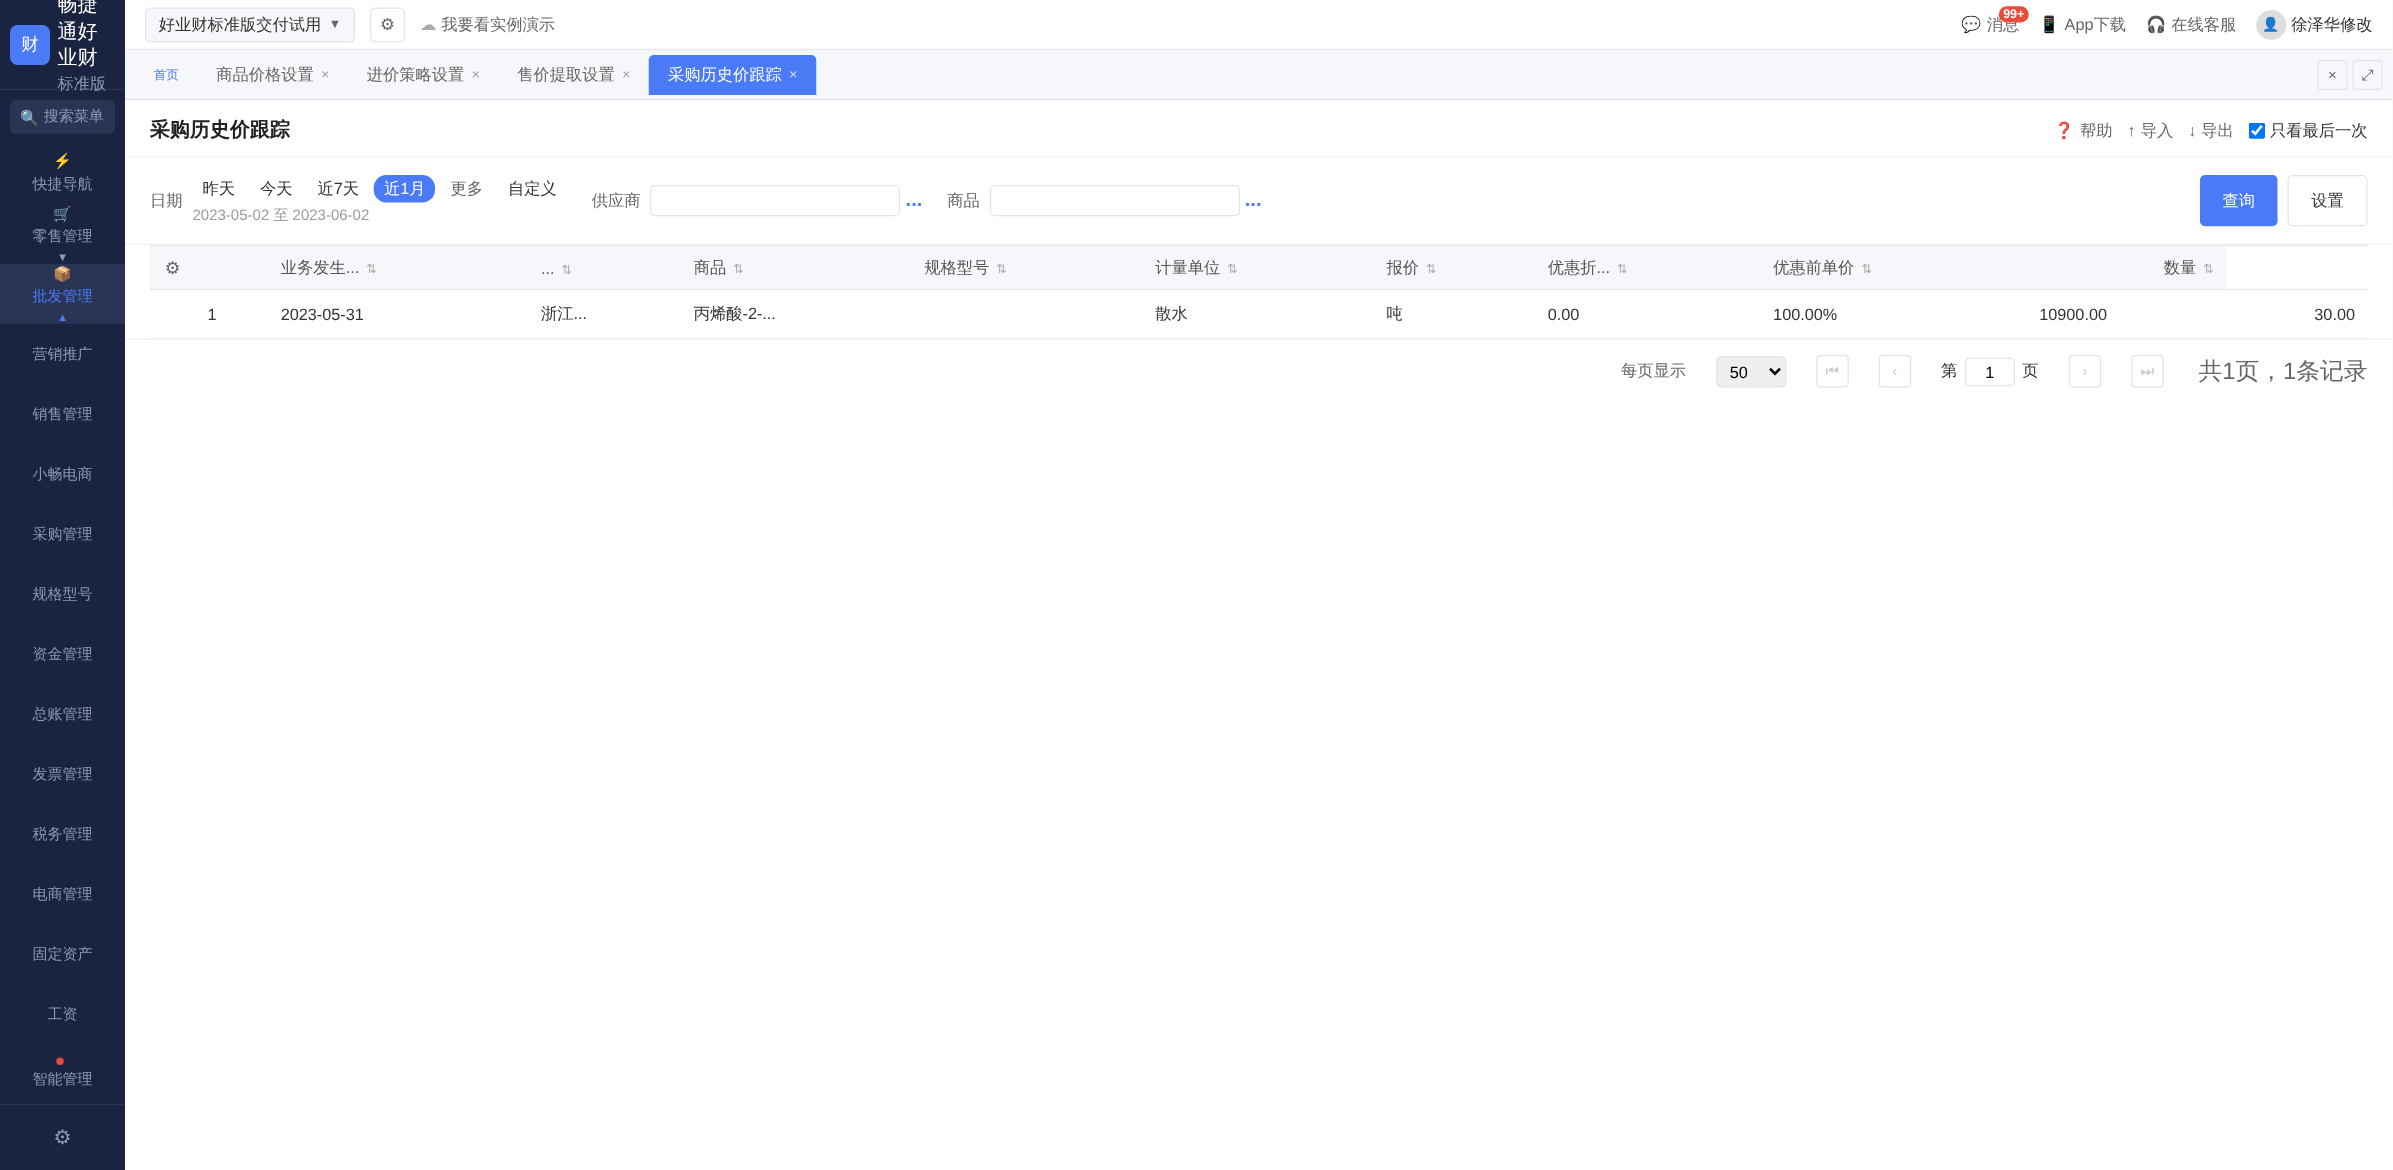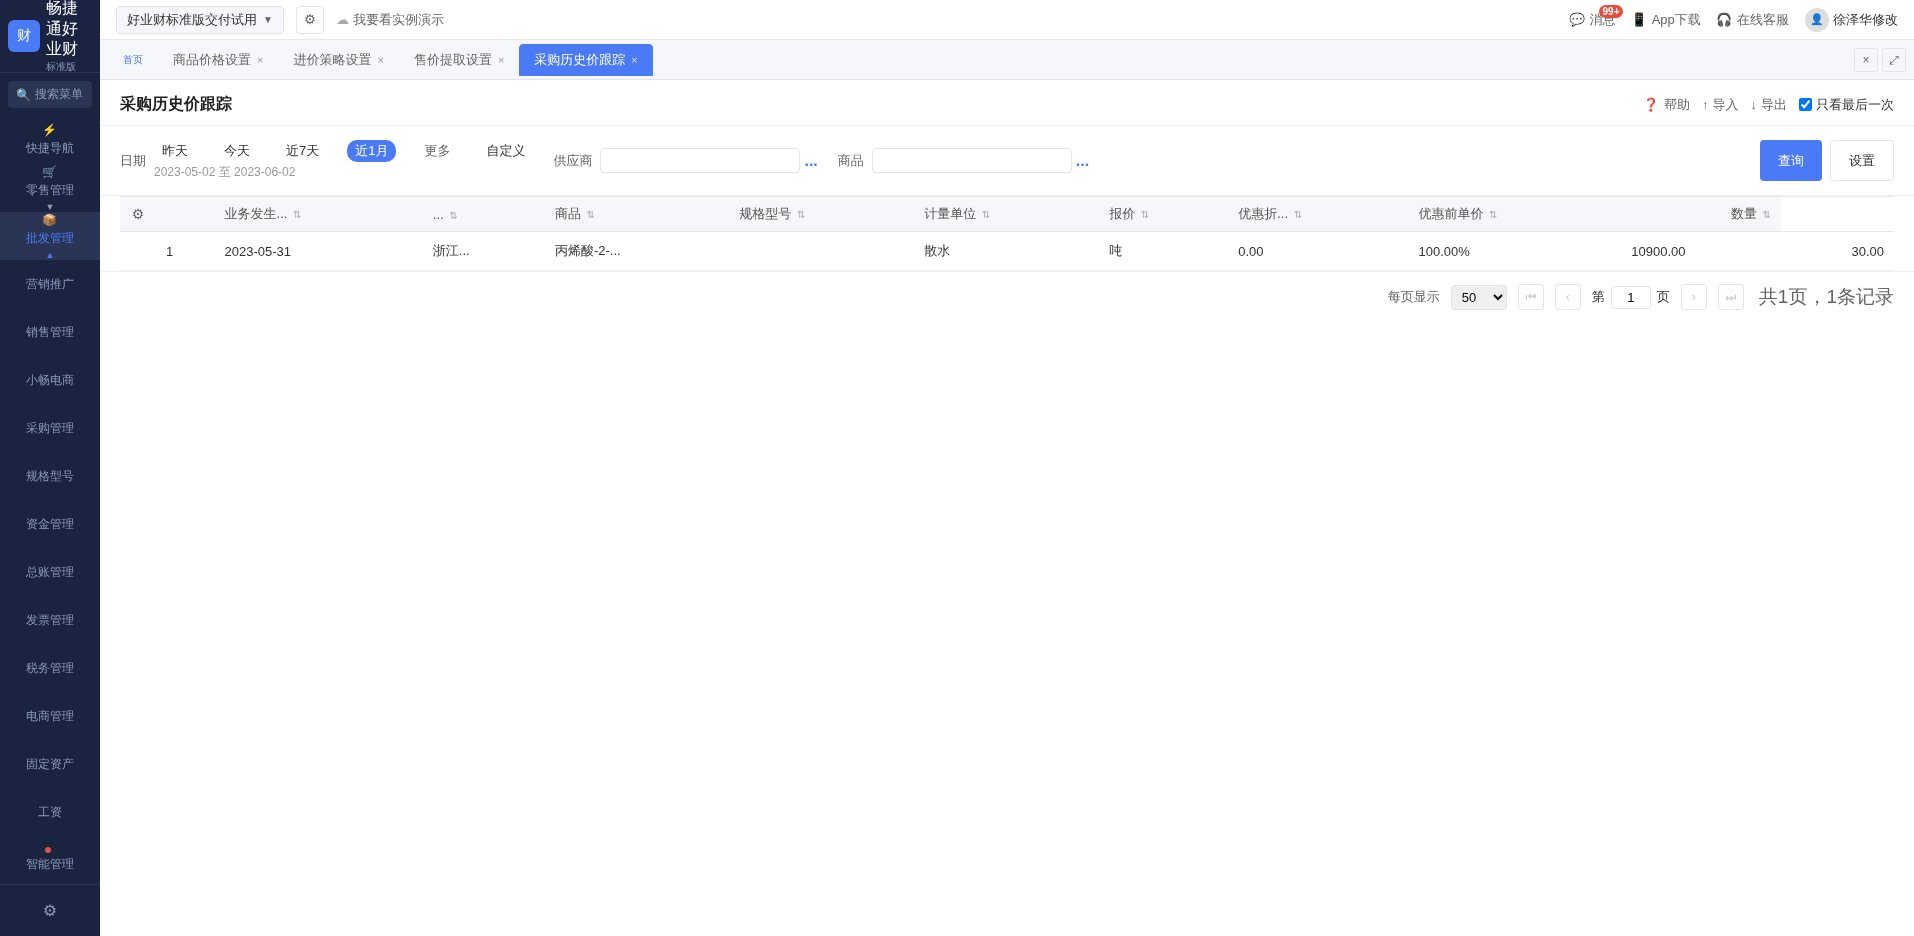--- a/index.html
+++ b/index.html
@@ -3,21 +3,21 @@
   <meta charset="utf-8">
   <style>
     * { box-sizing: border-box; margin: 0; padding: 0; }
     body { font-family: 'Microsoft YaHei', Arial, sans-serif; font-size: 13px; color: #333; background: #f0f2f5; display: flex; height: 936px; overflow: hidden; }
 
     
     .sidebar { width: 100px; background: #1a2340; display: flex; flex-direction: column; color: #cdd4e0; flex-shrink: 0; height: 100%; }
     .sidebar-logo { padding: 10px 8px; background: #1a2340; border-bottom: 1px solid #2a3555; display: flex; align-items: center; gap: 6px; min-height: 52px; }
     .sidebar-logo-icon { width: 32px; height: 32px; background: #4a7af5; border-radius: 6px; display: flex; align-items: center; justify-content: center; color: white; font-size: 14px; flex-shrink: 0; }
     .sidebar-logo-text { font-size: 16px; color: #fff; line-height: 1.3; }
-    .sidebar-logo-sub { font-size: 10px; color: #8a99b5; }
+    .sidebar-logo-sub { font-size: 13px; color: #8a99b5; }
     .sidebar-search { padding: 8px; }
     .sidebar-search-btn { width: 100%; background: #2a3555; border: none; color: #8a99b5; padding: 5px 8px; border-radius: 4px; cursor: pointer; font-size: 12px; text-align: left; display: flex; align-items: center; gap: 4px; }
     .sidebar-nav-item { padding: 8px 0; display: flex; flex-direction: column; align-items: center; justify-content: center; cursor: pointer; color: #8a99b5; font-size: 12px; gap: 3px; min-height: 48px; }
     .sidebar-nav-item.active { color: #4a7af5; }
     .nav-dot { width: 6px; height: 6px; background: #e74c3c; border-radius: 50%; margin-right: 4px; display: inline-block; }
     .sidebar-bottom { margin-top: auto; padding: 8px 0; border-top: 1px solid #2a3555; display: flex; flex-direction: column; align-items: center; }
     .gear-btn { background: none; border: none; color: #8a99b5; cursor: pointer; padding: 8px; font-size: 16px; }
 
     
     .main { flex: 1; display: flex; flex-direction: column; overflow: hidden; background: #fff; }
@@ -52,21 +52,21 @@
     .page-title { font-size: 16px; font-weight: bold; color: #222; }
     .page-actions { display: flex; align-items: center; gap: 12px; }
     .page-action-link { display: flex; align-items: center; gap: 4px; color: #666; font-size: 13px; cursor: pointer; }
     .checkbox-label { display: flex; align-items: center; gap: 4px; color: #333; font-size: 13px; cursor: pointer; }
 
     
     .filter-area { padding: 14px 20px; background: #fff; border-bottom: 1px solid #f0f0f0; }
     .filter-row { display: flex; gap: 20px; flex-wrap: wrap; }
     .filter-item { display: flex; align-items: center; gap: 8px; }
     .filter-label { color: #666; font-size: 13px; white-space: nowrap; }
-    .filter-date-options { display: flex; align-items: center; gap: 20px; }
+    .filter-date-options { display: flex; align-items: center; gap: 4px; }
     .date-opt { padding: 2px 8px; border-radius: 3px; cursor: pointer; font-size: 13px; color: #333; }
     .date-opt.active { background: #4a7af5; color: #fff; border-radius: 10px; }
     .date-opt.more { color: #666; }
     .date-range { font-size: 12px; color: #999; margin-top: 2px; }
     .filter-input { display: flex; align-items: center; gap: 4px; }
     .filter-text-input { border: 1px solid #e0e4ed; border-radius: 4px; padding: 4px 8px; font-size: 13px; width: 200px; outline: none; color: #333; }
     .filter-ellipsis { color: #4a7af5; cursor: pointer; font-size: 16px; font-weight: bold; }
     .filter-actions { margin-left: auto; display: flex; gap: 8px; }
     .btn-primary { background: #4a7af5; color: #fff; border: none; border-radius: 4px; padding: 6px 18px; font-size: 13px; cursor: pointer; }
     .btn-secondary { background: #fff; color: #333; border: 1px solid #e0e4ed; border-radius: 4px; padding: 6px 18px; font-size: 13px; cursor: pointer; }
@@ -77,21 +77,21 @@
     thead tr { background: #f5f7fa; border-top: 1px solid #e8e8e8; border-bottom: 1px solid #e8e8e8; }
     th { padding: 8px 10px; color: #555; font-weight: normal; text-align: left; white-space: nowrap; border-bottom: 1px solid #e8e8e8; position: relative; }
     th.sortable { cursor: pointer; }
     th .sort-arrows { font-size: 10px; color: #aaa; margin-left: 2px; }
     td { padding: 10px 10px; color: #333; border-bottom: 1px solid #f0f0f0; }
     .th-gear { width: 36px; text-align: center; }
     .th-gear-icon { font-size: 14px; color: #666; cursor: pointer; }
     .col-right { text-align: right; }
 
     
-    .pagination { display: flex; align-items: center; justify-content: flex-end; padding: 12px 20px; gap: 11px; border-top: 1px solid #f0f0f0; }
+    .pagination { display: flex; align-items: center; justify-content: flex-end; padding: 12px 20px; gap: 24px; border-top: 1px solid #f0f0f0; }
     .pagination-label { color: #666; font-size: 13px; }
     .pagination-select { border: 1px solid #e0e4ed; border-radius: 4px; padding: 3px 6px; font-size: 13px; cursor: pointer; }
     .pagination-btn { width: 26px; height: 26px; display: flex; align-items: center; justify-content: center; border: 1px solid #e0e4ed; border-radius: 3px; cursor: pointer; color: #666; background: #fff; font-size: 12px; }
     .pagination-btn:disabled, .pagination-btn.disabled { color: #ccc; cursor: default; }
     .pagination-page { display: flex; align-items: center; gap: 6px; font-size: 13px; color: #333; }
     .pagination-page-input { width: 40px; border: 1px solid #e0e4ed; border-radius: 4px; padding: 3px 6px; text-align: center; font-size: 13px; }
     .pagination-info { color: #666; font-size: 19px; margin-left: 4px; text-align: right; }
   </style>
 </head>
 <body>

